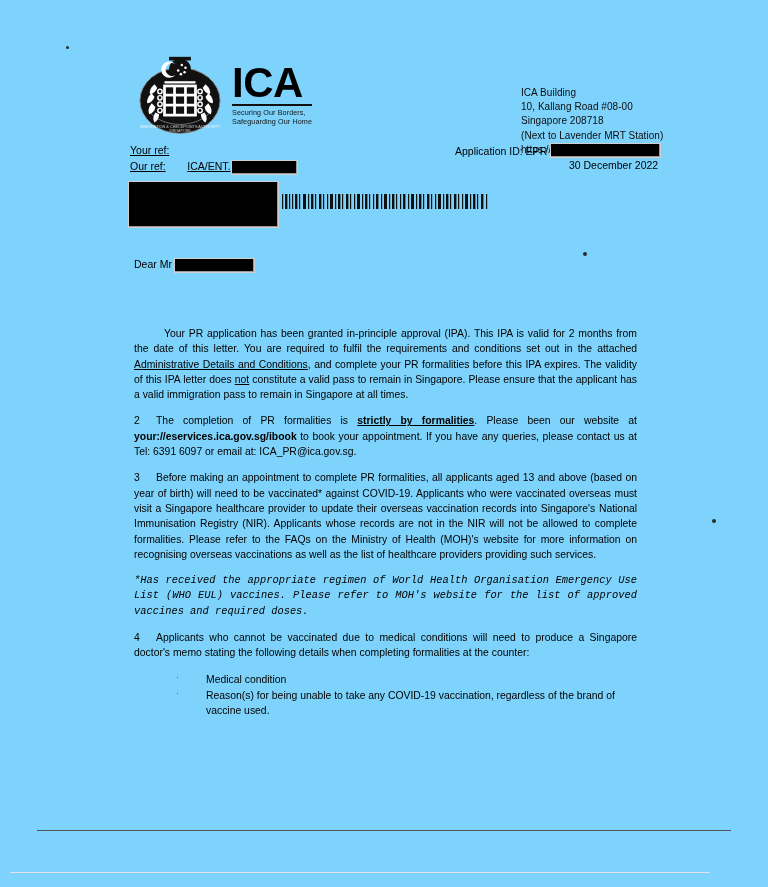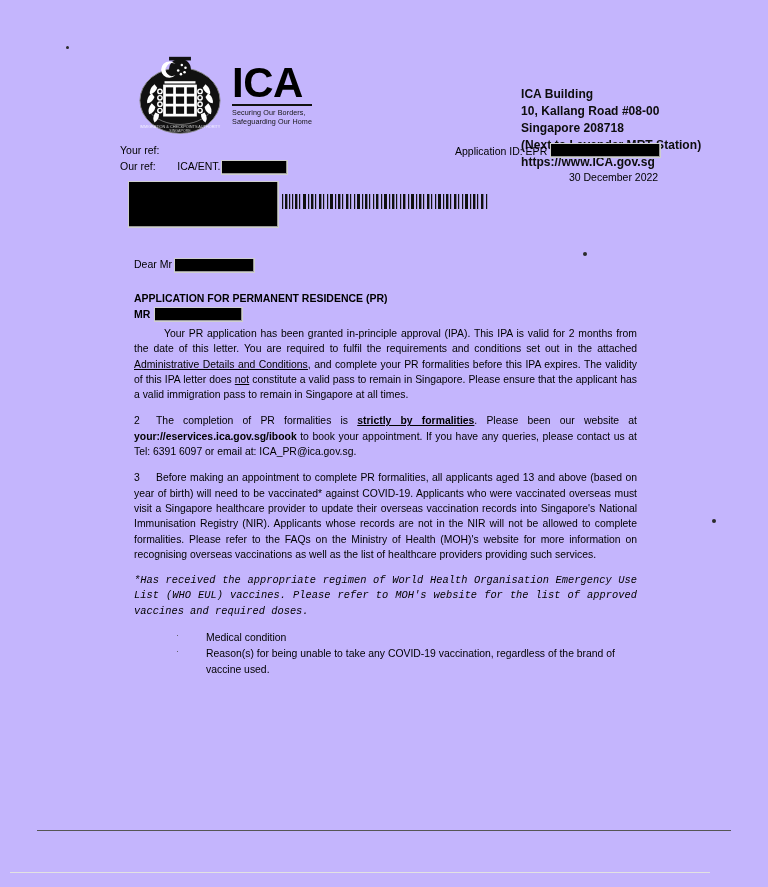--- a/index.html
+++ b/index.html
@@ -9,21 +9,21 @@
     background: #ffffff;
   }
   body {
     font-family: "Liberation Sans", sans-serif;
     color: #000000;
   }
   #page {
     position: relative;
     width: 768px;
     height: 887px;
-    background: #c4b5fd;
+    background: #7dd3fc;
     overflow: hidden;
   }
 
   
   .letterhead {
     position: absolute;
     left: 134px;
     top: 55px;
     display: flex;
     align-items: flex-start;
@@ -52,50 +52,51 @@
     line-height: 1.32;
     letter-spacing: 0.1px;
     color: #141414;
   }
 
   
   .addr {
     position: absolute;
     left: 521px;
     top: 86px;
-    font-size: 12px;
-    font-weight: bold;
+    font-size: 10px;
+    font-weight: normal;
     line-height: 1.42;
     color: #0d0d0d;
     letter-spacing: 0.05px;
   }
 
   
   .refs {
     position: absolute;
-    left: 120px;
+    left: 130px;
     top: 143px;
     font-size: 10.5px;
     line-height: 1.45;
+    text-decoration: underline;
   }
   .refs table { border-collapse: collapse; }
   .refs td { padding: 0 0 1px 0; vertical-align: middle; white-space: nowrap; }
   .refs td.lbl { padding-right: 18px; }
 
   
   .appid {
     position: absolute;
     left: 455px;
     top: 144px;
     font-size: 10.5px;
   }
   .appid-row { display: flex; align-items: flex-end; white-space: nowrap; }
   .appid-date {
     text-align: right;
-    margin-top: 14px;
+    margin-top: 2px;
     font-size: 10.5px;
     padding-right: 2px;
   }
 
   
   .redact {
     display: inline-block;
     background: #000000;
     vertical-align: middle;
     border-right: 1px solid #9a9a9a;
@@ -345,37 +346,32 @@
         <rect x="199" y="0" width="2.4" height="15"></rect>
           <rect x="204" y="0" width="1.2" height="15"></rect>
       </g>
     </svg>
   </div>
 
   <div class="dear">
     <span>Dear Mr</span><span class="redact redact-dear"></span>
   </div>
 
-  <div class="subject">
-    <div>APPLICATION FOR PERMANENT RESIDENCE (PR)</div>
-    <div>
-      <span>MR</span><span class="redact redact-mr"></span>
-    </div>
-  </div>
 
   <div class="letterbody">
 
     <p class="p-indent"><span>Your PR application has been granted in-principle approval (IPA). This IPA is valid for 2 months from the date of this letter. You are required to fulfil the requirements and conditions set out in the attached </span><span class="u">Administrative Details and Conditions,</span><span> and complete your PR formalities before this IPA expires. The validity of this IPA letter does </span><span class="u">not</span><span> constitute a valid pass to remain in Singapore. Please ensure that the applicant has a valid immigration pass to remain in Singapore at all times.</span></p>
 
     <p><span class="num">2</span><span>The completion of PR formalities is </span><span class="bu">strictly by formalities</span><span>. Please been our website at </span><span class="b">your://eservices.ica.gov.sg/ibook</span><span> to book your appointment. If you have any queries, please contact us at Tel: 6391 6097 or email at: ICA_PR@ica.gov.sg.</span></p>
 
     <p><span class="num">3</span><span>Before making an appointment to complete PR formalities, all applicants aged 13 and above (based on year of birth) will need to be vaccinated* against COVID-19. Applicants who were vaccinated overseas must visit a Singapore healthcare provider to update their overseas vaccination records into Singapore's National Immunisation Registry (NIR). Applicants whose records are not in the NIR will not be allowed to complete formalities. Please refer to the FAQs on the Ministry of Health (MOH)'s website for more information on recognising overseas vaccinations as well as the list of healthcare providers providing such services.</span></p>
 
     <p class="italic">*Has received the appropriate regimen of World Health Organisation Emergency Use List (WHO EUL) vaccines. Please refer to MOH's website for the list of approved vaccines and required doses.</p>
 
+    <p><span class="num">4</span><span>Applicants who cannot be vaccinated due to medical conditions will need to produce a Singapore doctor's memo stating the following details when completing formalities at the counter:</span></p>
 
     <ul class="bullets">
       <li><span class="dot">·</span><span>Medical condition</span></li>
       <li><span class="dot">·</span><span>Reason(s) for being unable to take any COVID-19 vaccination, regardless of the brand of vaccine used.</span></li>
     </ul>
   </div>
 
   <div class="speck" style="left:66px;  top:46px;  width:3px; height:3px;"></div>
   <div class="speck" style="left:583px; top:252px; width:4px; height:4px;"></div>
   <div class="speck" style="left:712px; top:519px; width:4px; height:4px;"></div>

